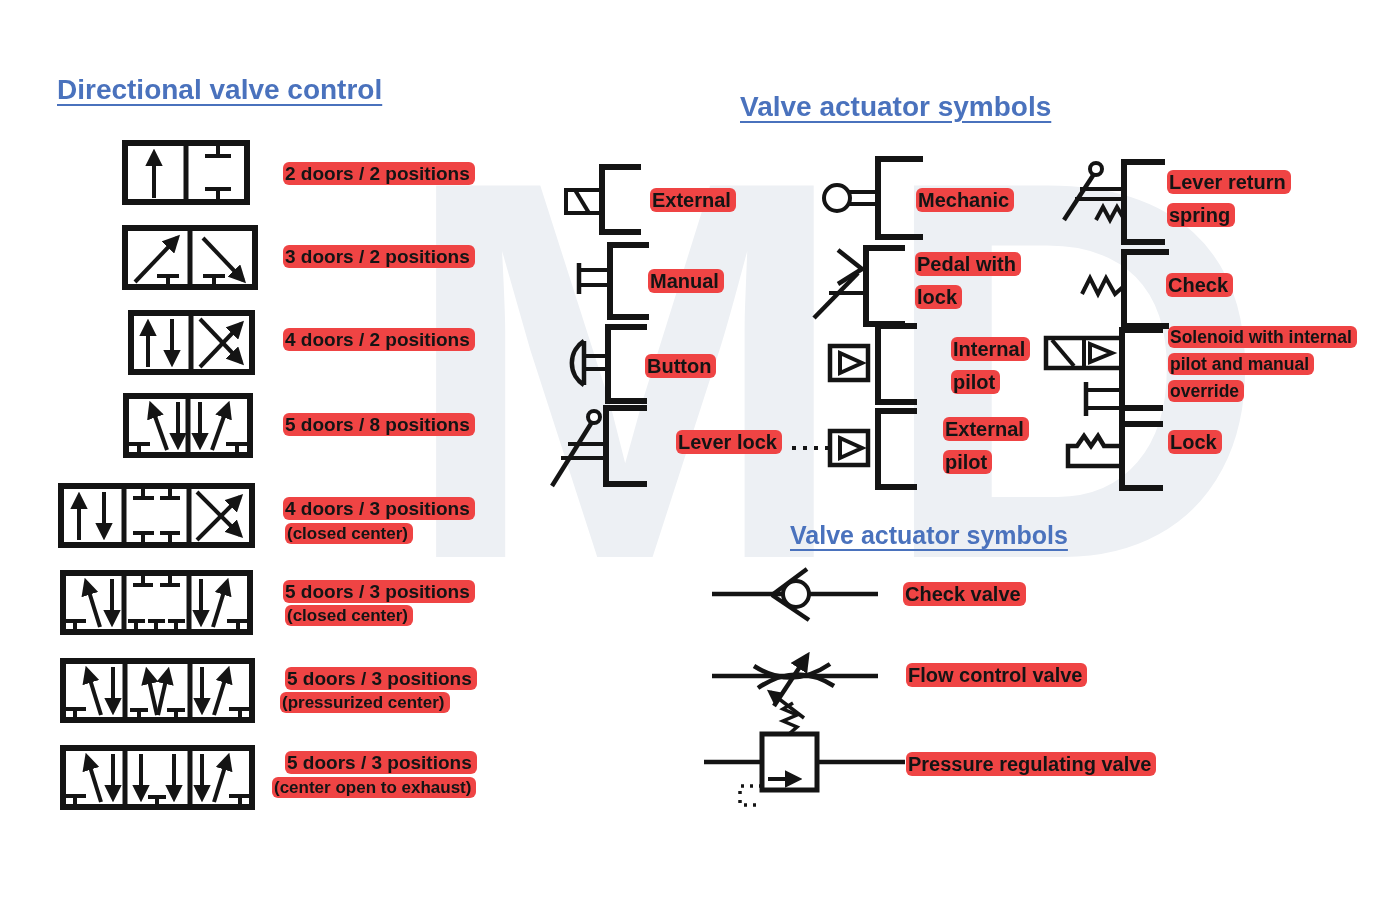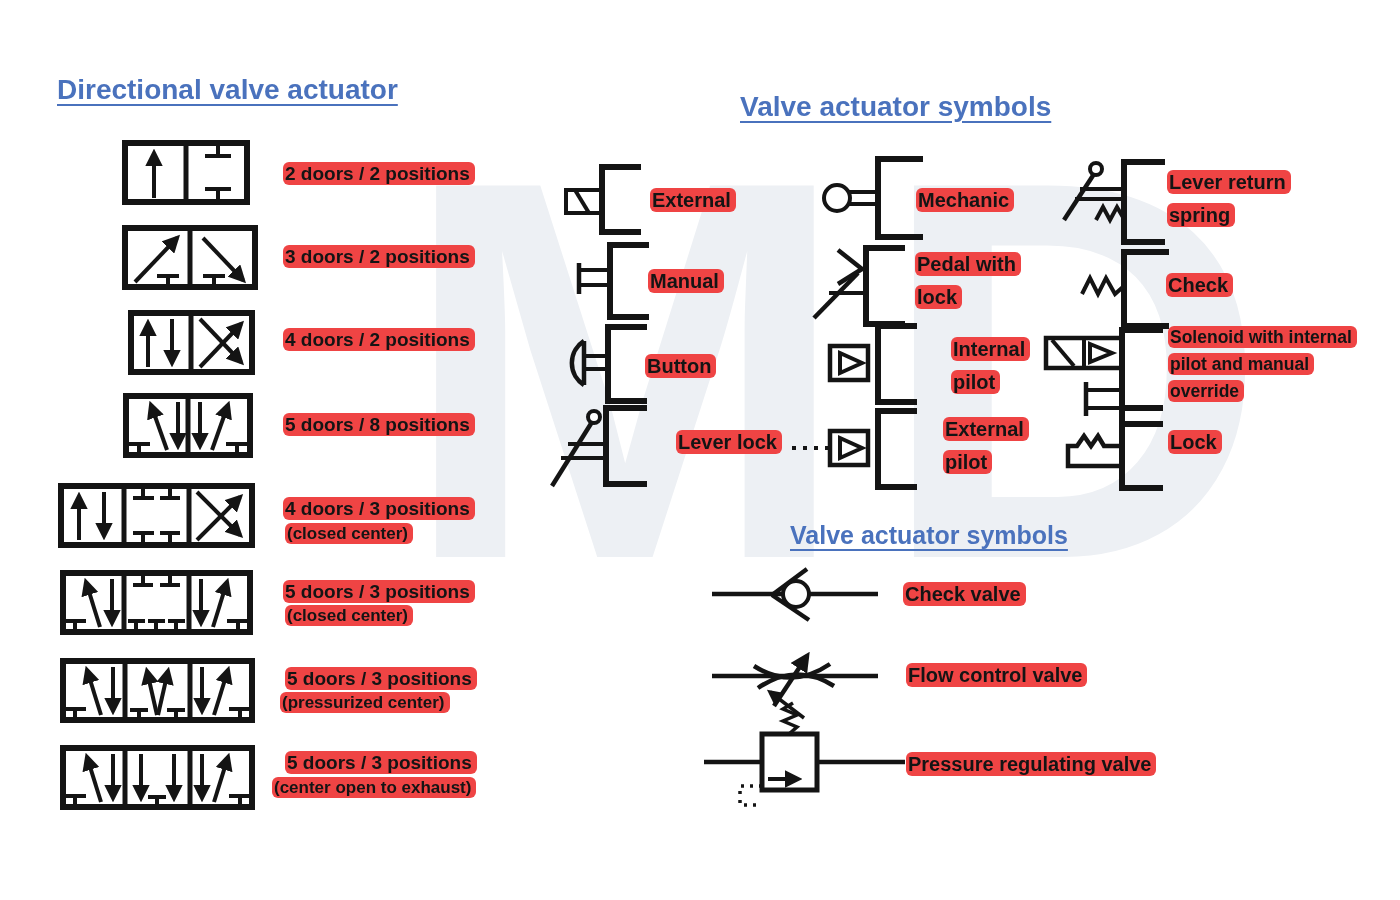--- a/index.html
+++ b/index.html
@@ -49,21 +49,21 @@
   <svg width="0" height="0" style="position:absolute" aria-hidden="true">
     <defs>
       <marker id="ah" viewBox="0 0 10 10" refX="7.5" refY="5" markerWidth="4.4" markerHeight="4.4" orient="auto">
         <path d="M0,0 L10,5 L0,10 z" fill="#141414"></path>
       </marker>
     </defs>
   </svg>
 
   <div class="watermark">MD</div>
 
-  <h1 class="title t1">Directional valve actuator</h1>
+  <h1 class="title t1">Directional valve control</h1>
   <h1 class="title t2">Valve actuator symbols</h1>
   <h2 class="title t3">Valve actuator symbols</h2>
 
   <svg class="sym" style="left:122px;top:140px" width="128" height="65" viewBox="0 0 128 65">
     <rect class="bx" x="3" y="3" width="122" height="59"></rect>
     <line class="dv" x1="64" y1="3" x2="64" y2="62"></line>
     <line class="ar" x1="32" y1="58" x2="32" y2="13" marker-end="url(#ah)"></line>
     <path class="ln" d="M96 4 V16 M83 16 H109"></path>
     <path class="ln" d="M96 61 V49 M83 49 H109"></path>
   </svg>

